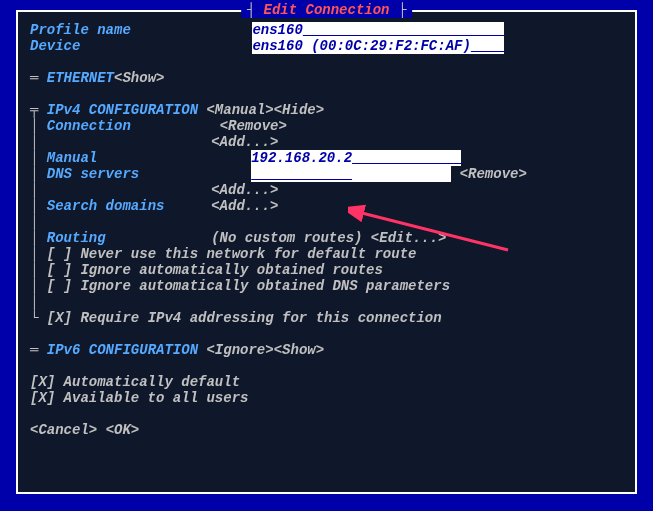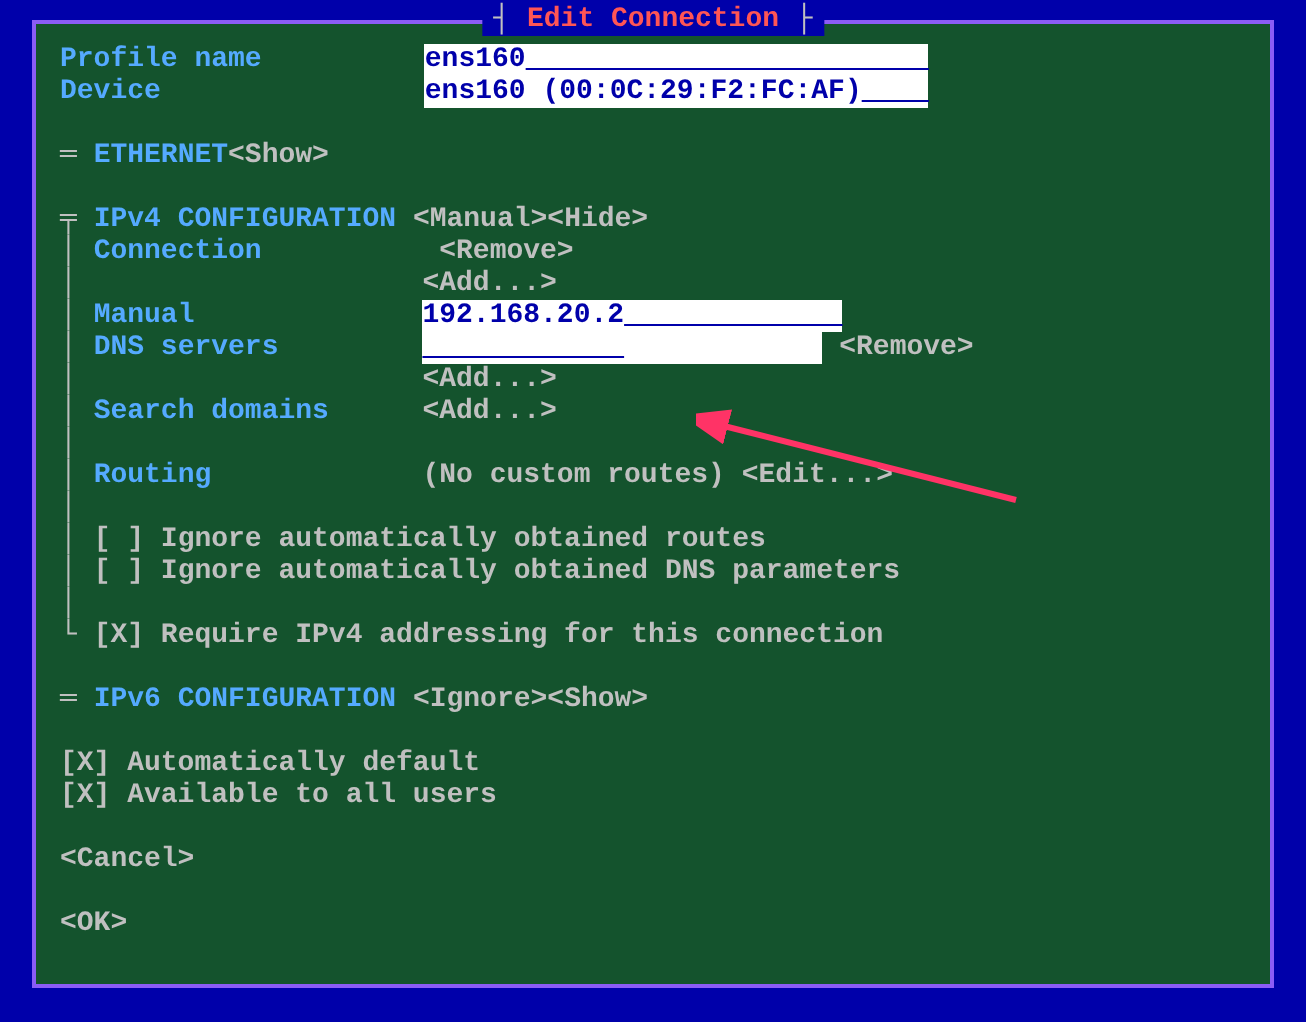--- a/index.html
+++ b/index.html
@@ -10,57 +10,57 @@
     height: 511px;
     font-family: 'Courier New', monospace;
     font-size: 14px;
     font-weight: bold;
     color: #C0C0C0;
     overflow: hidden;
   }
   .window {
     position: relative;
     margin: 10px 16px 10px 16px;
-    border: 2px solid #8b5cf6;
+    border: 2px solid #ffffff;
     height: 480px;
-    background: #14532d;
+    background: #0f172a;
+    font-style: italic;
   }
   .title-bar {
     position: absolute;
     top: -10px;
     left: 50%;
     transform: translateX(-50%);
     background: #0000AA;
     padding: 0 6px;
   }
   .title-bar .pipe { color: #C0C0C0; }
   .title-bar .title { color: #FF5555; }
   .content {
     padding: 10px 12px 0 12px;
     line-height: 16px;
   }
   .row { display: flex; white-space: pre; }
   .lbl { color: #55AAFF; display: inline-block; }
-  .fieldval { background: #FFFFFF; color: #0000AA; display: inline-block; }
+  .fieldval { background: #FFFFFF; color: #0000AA; display: inline-block; margin-left: 40px; }
   .action { color: #C0C0C0; }
   .heading { color: #55AAFF; }
   .hdr-row { display: flex; justify-content: flex-start; }
   .hdr-left { white-space: pre; }
   .pad-trail { background: #FFFFFF; color: #0000AA; text-decoration: underline; }
   .arrow {
     position: absolute;
     left: 330px;
     top: 190px;
     pointer-events: none;
   }
   .footer-row {
     display: flex;
     padding-right: 4px;
     white-space: pre;
-    flex-direction: column;
   }
   .spacer { height: 16px; }
 </style>
 </head>
 <body>
 
 <div class="window">
   <div class="title-bar">
     <span class="pipe">┤ </span><span class="title">Edit Connection</span><span class="pipe"> ├</span>
   </div>
@@ -110,21 +110,21 @@
     <div class="row">
       <span class="action">│ </span><span class="lbl" style="width:156px">Search domains</span><span> </span><span class="action">&lt;Add...&gt;</span>
     </div>
 
     <div class="row"><span class="action">│</span></div>
 
     <div class="row">
       <span class="action">│ </span><span class="lbl" style="width:156px">Routing</span><span> </span><span class="action">(No custom routes)</span><span> </span><span class="action">&lt;Edit...&gt;</span>
     </div>
 
-    <div class="row"><span class="action">│ </span></div>
+    <div class="row"><span class="action">│ </span><span class="action">[ ] Never use this network for default route</span></div>
     <div class="row"><span class="action">│ </span><span class="action">[ ] Ignore automatically obtained routes</span></div>
     <div class="row"><span class="action">│ </span><span class="action">[ ] Ignore automatically obtained DNS parameters</span></div>
     <div class="row"><span class="action">│</span></div>
     <div class="row"><span class="action">└ </span><span class="action">[X] Require IPv4 addressing for this connection</span></div>
 
     <div class="spacer"></div>
 
     <div class="hdr-row">
       <span class="hdr-left"><span class="action">═ </span><span class="heading">IPv6 CONFIGURATION</span> <span class="action">&lt;Ignore&gt;</span></span>
       <span class="action">&lt;Show&gt;</span>

